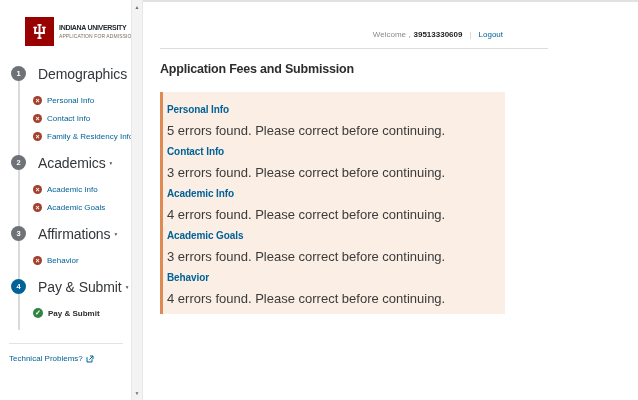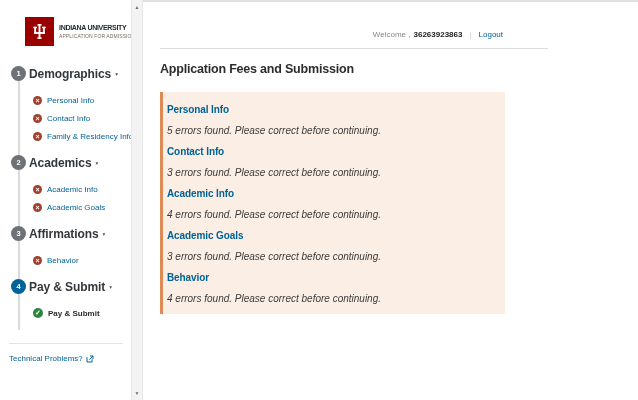--- a/index.html
+++ b/index.html
@@ -17,21 +17,21 @@
   .brand-name{font-size:7px;font-weight:bold;color:#242b31;letter-spacing:-0.3px;white-space:nowrap;}
   .brand-sub{font-size:5px;color:#7d6a63;letter-spacing:0.1px;margin-top:3px;white-space:nowrap;}
   .steps{position:absolute;top:66px;left:0;right:0;}
   .connector{position:absolute;left:18px;top:6px;height:258px;width:2px;background:#dadada;}
   .step-group{margin-bottom:10px;position:relative;}
   .step-header{display:flex;align-items:center;height:15px;cursor:pointer;}
   .step-circle{width:15px;height:15px;border-radius:50%;background:var(--step_gray,#6e7276);
     color:#fff;font-size:7.5px;font-weight:bold;display:flex;align-items:center;
     justify-content:center;margin-left:11px;flex:none;position:relative;z-index:1;}
   .step-circle.active{background:var(--link_blue,#006298);}
-  .step-label{margin-left:3px;font-size:12px;font-weight:bold;color:#33373b;letter-spacing:-0.1px;white-space:nowrap;}
+  .step-label{margin-left:12px;font-size:14px;font-weight:normal;color:#33373b;letter-spacing:-0.1px;white-space:nowrap;}
   .caret{font-size:5.5px;color:#55595d;margin-left:4px;margin-top:1px;}
   .step-items{list-style:none;margin:10px 0 0;padding:0 0 0 33px;}
   .step-items li{display:flex;align-items:center;height:18px;cursor:pointer;}
   .xicon{width:9px;height:9px;border-radius:50%;background:var(--error_red,#a43f2c);color:#fff;
     font-size:7px;line-height:9px;text-align:center;margin-right:5px;flex:none;font-weight:bold;}
   .checkicon{width:10px;height:10px;border-radius:50%;background:var(--success_green,#2f8540);color:#fff;
     font-size:7px;line-height:10px;text-align:center;margin-right:5px;flex:none;font-weight:bold;}
   .step-items a{font-size:8px;color:var(--link_blue,#006298);text-decoration:none;white-space:nowrap;}
   .done-label{font-size:8px;font-weight:bold;color:#2c2c2c;white-space:nowrap;}
   .side-divider{position:absolute;top:343px;left:9px;right:8px;border-top:1px solid #e3e3e3;}
@@ -52,21 +52,21 @@
     display:flex;align-items:center;white-space:nowrap;}
   .uid{font-weight:bold;color:#222;margin-left:3px;}
   .pipe{color:#c6c6c6;margin:0 7px;font-size:8px;}
   .logout{color:var(--link_blue,#006298);text-decoration:none;cursor:pointer;}
   h1.page-title{margin:13px 0 16px;font-size:12.5px;line-height:14px;color:#2d2d2d;
     letter-spacing:-0.2px;font-weight:bold;}
   .alert{margin-top:15px;width:345px;box-sizing:border-box;background:var(--alert_bg,#fbeee4);
     border-left:3px solid var(--alert_border,#de8a54);padding:11px 10px 1px 4px;}
   .alert-item .sec{display:block;margin:0 0 9px;font-size:10px;line-height:13px;font-weight:bold;
     color:var(--link_blue,#006298);letter-spacing:-0.1px;text-decoration:none;cursor:pointer;}
-  .alert-item p{margin:0 0 9px;font-size:10px;line-height:11px;color:#3b3b3b;font-style:italic;}
+  .alert-item p{margin:0 0 9px;font-size:13px;line-height:11px;color:#3b3b3b;}
 </style>
 </head>
 <body>
 
 <aside class="sidebar">
 
   <div class="brand">
     <div class="logo-mark">
       <svg width="17" height="17" viewBox="0 0 18 18">
         <g fill="#ffffff">
@@ -173,21 +173,21 @@
   <div class="scroll-arrow up">▲</div>
   <div class="scroll-arrow down">▼</div>
 </div>
 
 <main class="main">
   <div class="main-inner">
 
     <div class="topbar">
       <div class="welcome">
         <span>Welcome ,</span>
-        <span class="uid">36263923863</span>
+        <span class="uid">39513330609</span>
         <span class="pipe">|</span>
         <a class="logout">Logout</a>
       </div>
     </div>
 
     <h1 class="page-title">Application Fees and Submission</h1>
 
     <div class="alert">
 
       <div class="alert-item">

